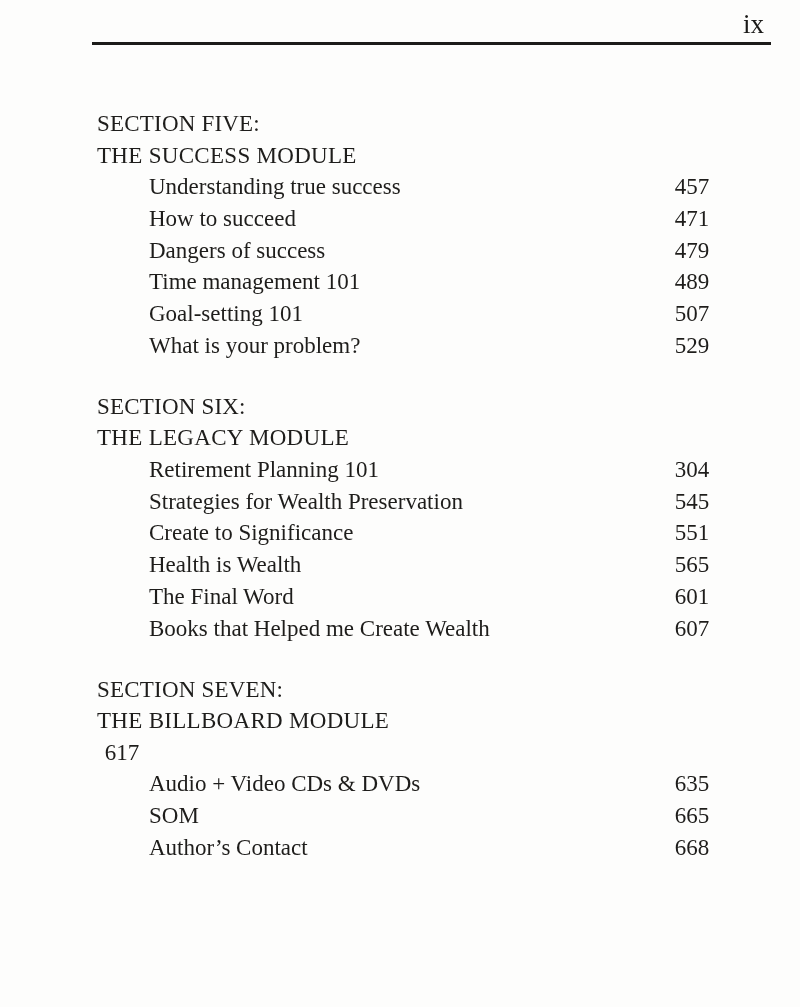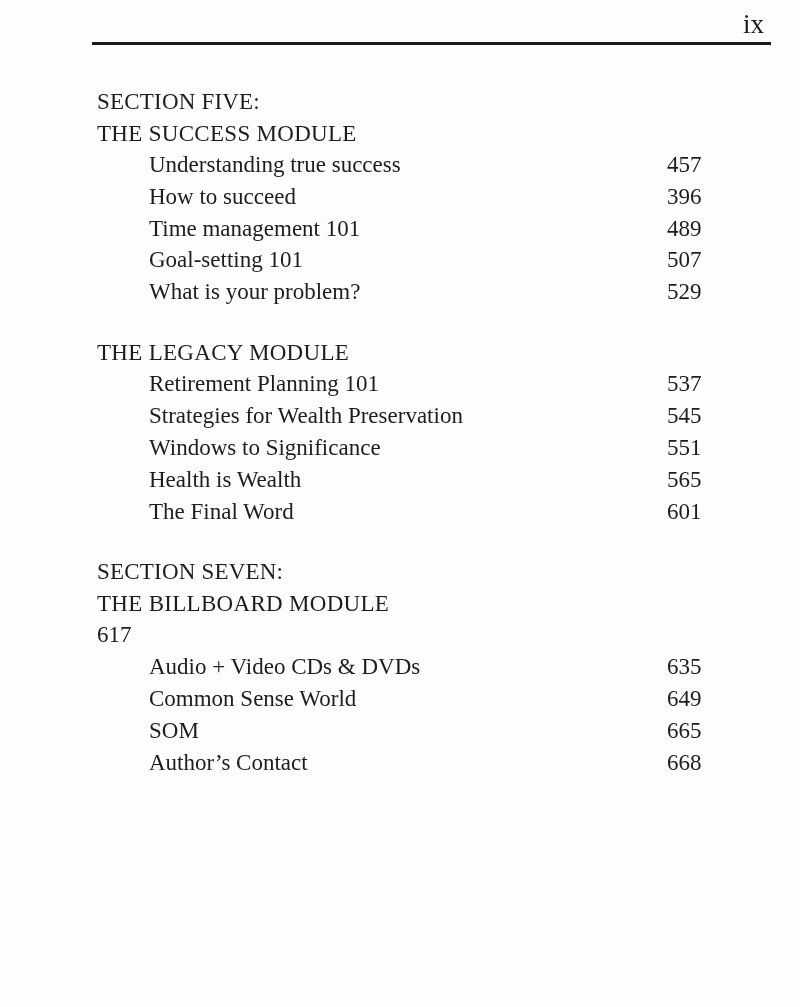--- a/index.html
+++ b/index.html
@@ -38,20 +38,21 @@
     margin-top: 2px;
   }
   .toc {
     position: absolute;
     top: 86px;
     left: 97px;
     width: 620px;
   }
   .toc-section {
     margin-bottom: 29px;
+    margin-top: 22px;
   }
   .sec-label {
     font-size: 23px;
     line-height: 31.5px;
     letter-spacing: 0.2px;
   }
   .sec-title {
     font-size: 23px;
     line-height: 31.5px;
     font-weight: 400;
@@ -63,21 +64,21 @@
     align-items: baseline;
     font-size: 23px;
     line-height: 31.8px;
   }
   .entry-title {
     padding-left: 52px;
     font-family: Liberation Serif, serif;
   }
   .entry-page {
     font-size: 23px;
-    text-align: left;
+    text-align: center;
     min-width: 50px;
   }
 </style>
 </head>
 <body>
 
 <div class="page">
 
   <div class="page-header">
     <div class="folio">ix</div>
@@ -89,92 +90,97 @@
       <div class="sec-label">SECTION FIVE:</div>
       <div class="sec-title">THE SUCCESS MODULE</div>
       <div class="sec-entries">
     <div class="entry">
       <span class="entry-title">Understanding true success</span>
       <span class="entry-page">457</span>
     </div>
 
     <div class="entry">
       <span class="entry-title">How to succeed</span>
-      <span class="entry-page">396</span>
+      <span class="entry-page">471</span>
     </div>
 
+    <div class="entry">
+      <span class="entry-title">Dangers of success</span>
+      <span class="entry-page">479</span>
+    </div>
 
     <div class="entry">
       <span class="entry-title">Time management 101</span>
       <span class="entry-page">489</span>
     </div>
 
     <div class="entry">
       <span class="entry-title">Goal-setting 101</span>
       <span class="entry-page">507</span>
     </div>
 
 
     <div class="entry">
       <span class="entry-title">What is your problem?</span>
       <span class="entry-page">529</span>
     </div>
   </div>
     </section>
 
     <section class="toc-section">
+      <div class="sec-label">SECTION SIX:</div>
       <div class="sec-title">THE LEGACY MODULE</div>
       <div class="sec-entries">
     <div class="entry">
       <span class="entry-title">Retirement Planning 101</span>
-      <span class="entry-page">537</span>
+      <span class="entry-page">304</span>
     </div>
 
     <div class="entry">
       <span class="entry-title">Strategies for Wealth Preservation</span>
       <span class="entry-page">545</span>
     </div>
 
     <div class="entry">
-      <span class="entry-title">Windows to Significance</span>
+      <span class="entry-title">Create to Significance</span>
       <span class="entry-page">551</span>
     </div>
 
     <div class="entry">
       <span class="entry-title">Health is Wealth</span>
       <span class="entry-page">565</span>
     </div>
 
 
 
     <div class="entry">
       <span class="entry-title">The Final Word</span>
       <span class="entry-page">601</span>
     </div>
 
+    <div class="entry">
+      <span class="entry-title">Books that Helped me Create Wealth</span>
+      <span class="entry-page">607</span>
+    </div>
   </div>
     </section>
 
     <section class="toc-section">
       <div class="sec-label">SECTION SEVEN:</div>
       <div class="sec-title">THE BILLBOARD MODULE</div>
       <div class="sec-entries">
     <div class="entry">
       <span class="entry-page">617</span>
     </div>
 
     <div class="entry">
       <span class="entry-title">Audio + Video CDs &amp; DVDs</span>
       <span class="entry-page">635</span>
     </div>
 
-    <div class="entry">
-      <span class="entry-title">Common Sense World</span>
-      <span class="entry-page">649</span>
-    </div>
 
     <div class="entry">
       <span class="entry-title">SOM</span>
       <span class="entry-page">665</span>
     </div>
 
     <div class="entry">
       <span class="entry-title">Author’s Contact</span>
       <span class="entry-page">668</span>
     </div>

